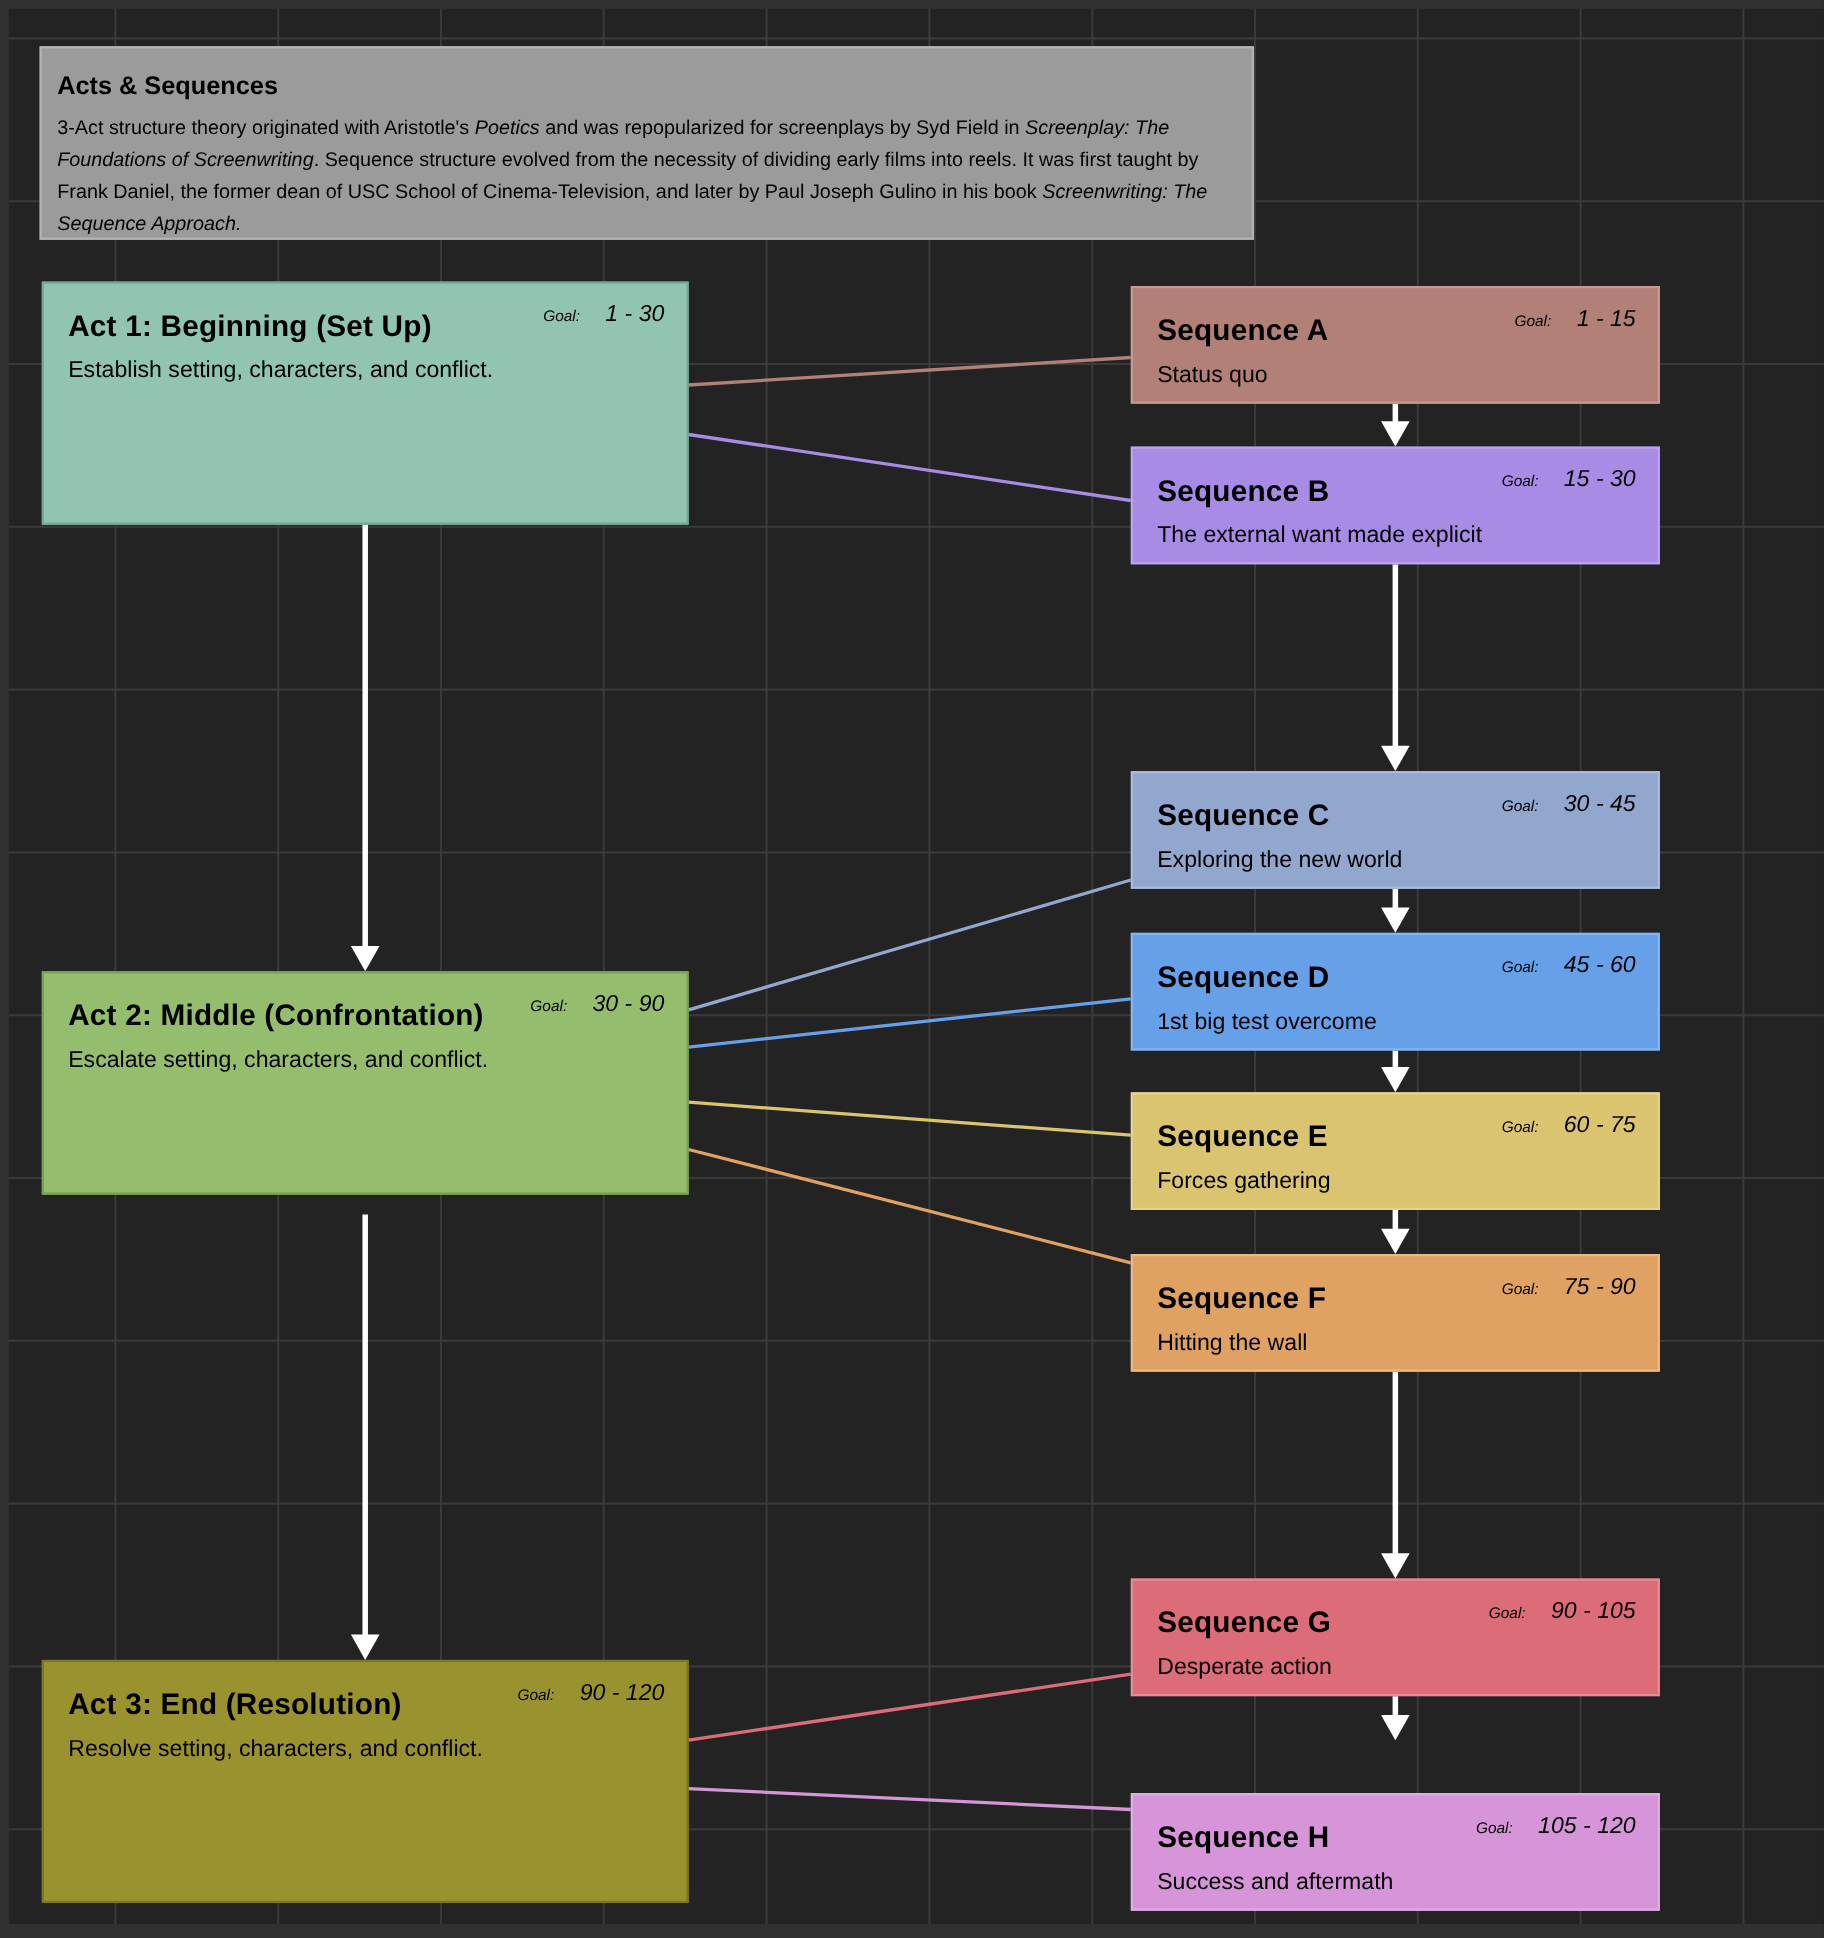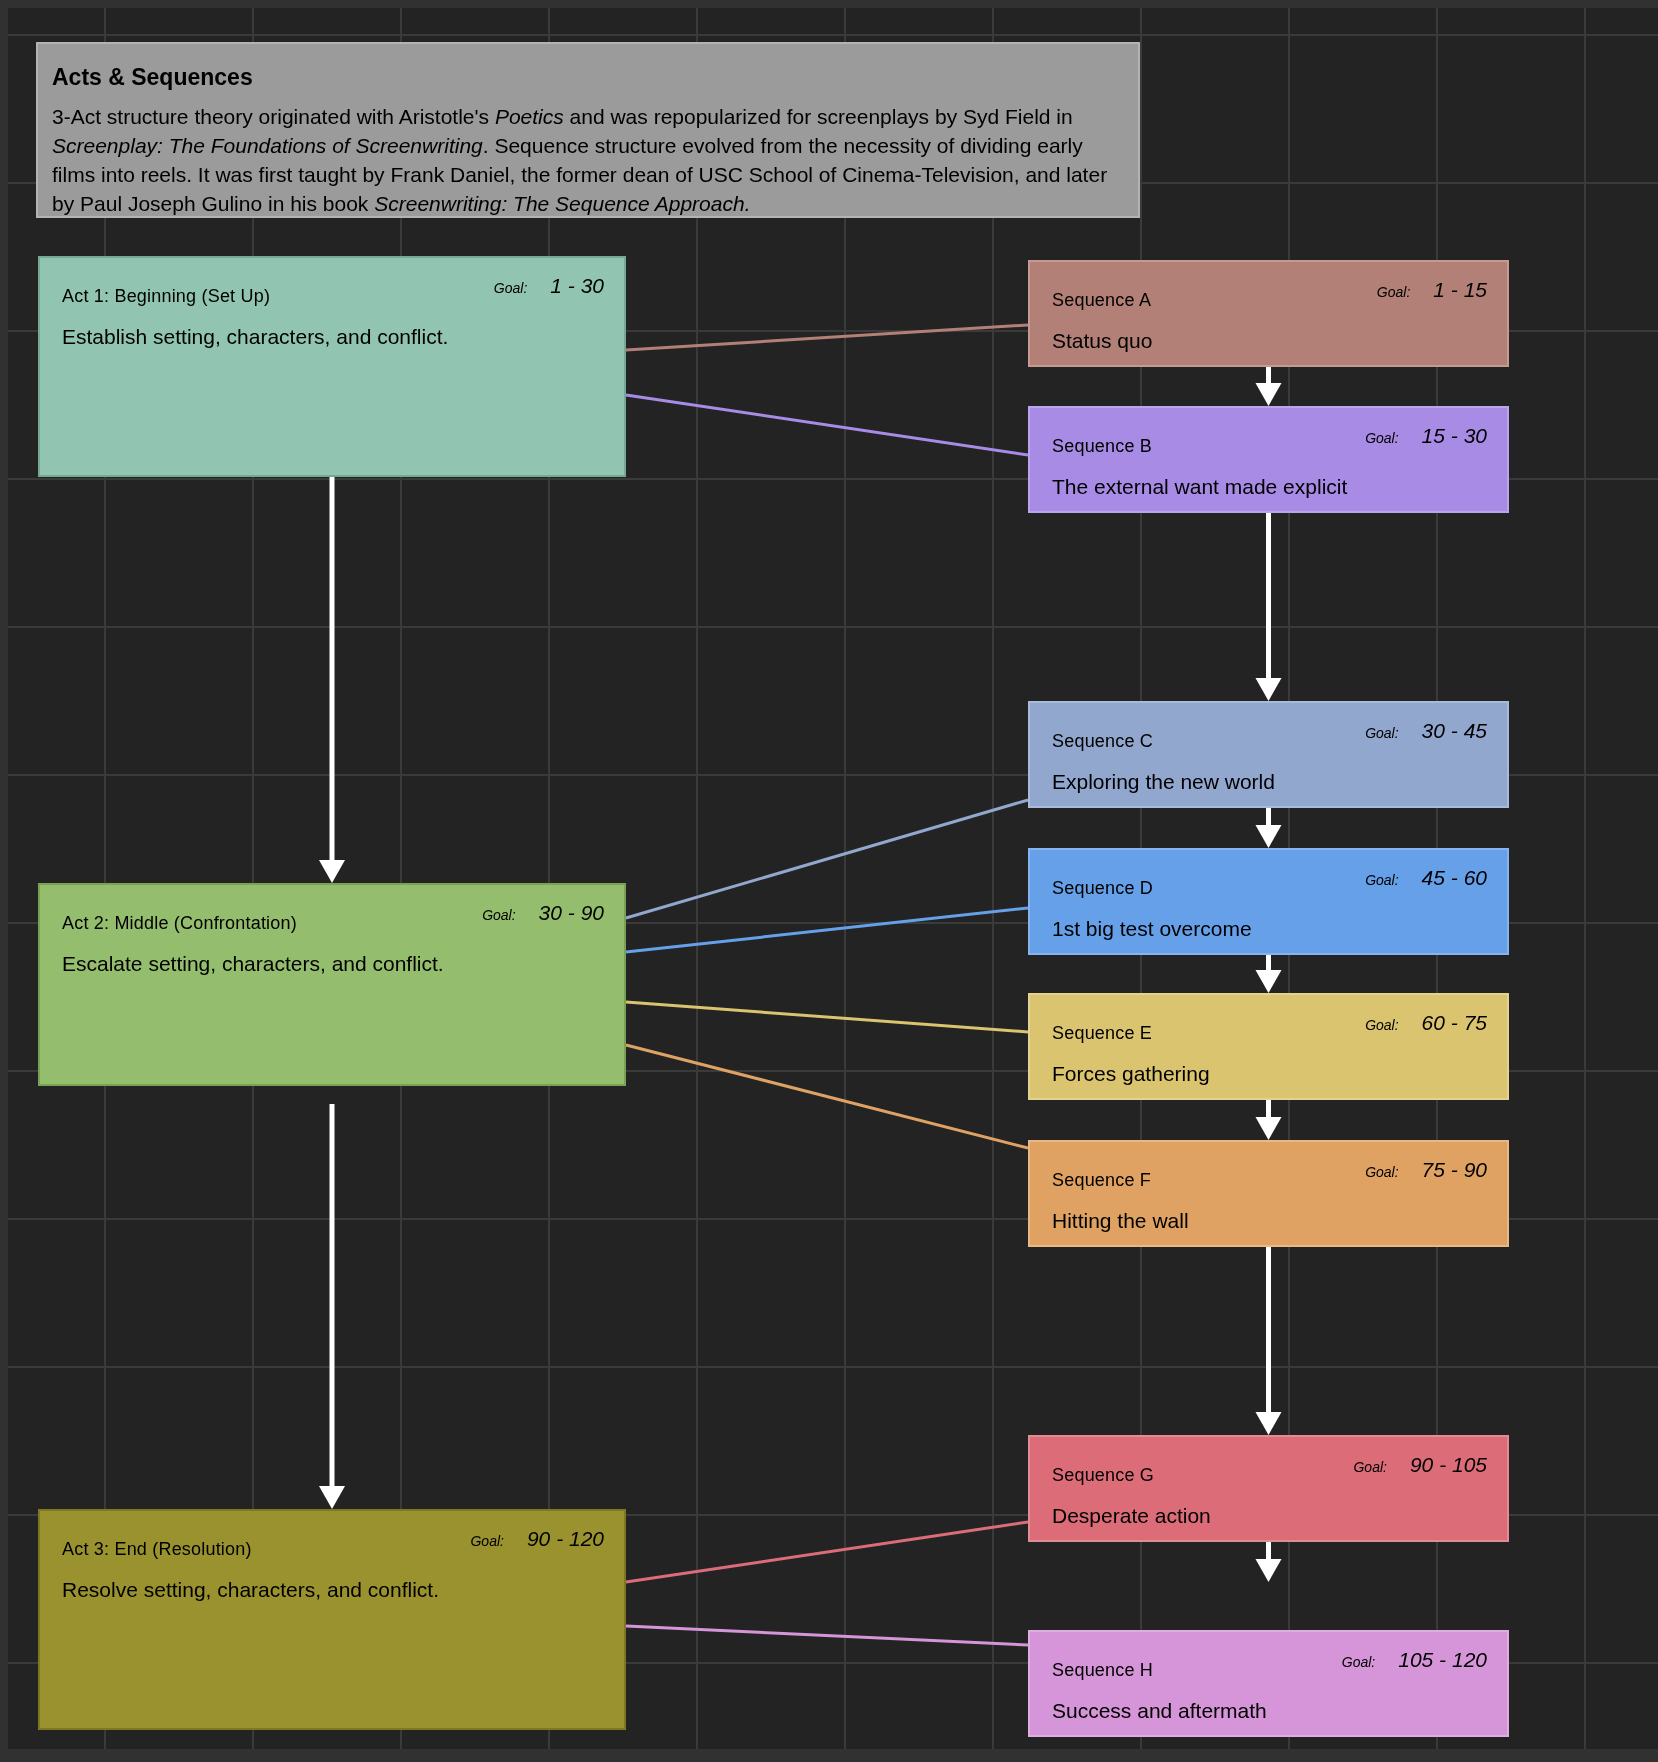--- a/index.html
+++ b/index.html
@@ -16,30 +16,30 @@
 
   .edge-strip{position:absolute;background:#313131;z-index:0;}
   .edge-left{left:0;top:0;width:8px;height:100%;}
   .edge-top{left:0;top:0;width:100%;height:8px;}
   .edge-bottom{left:0;bottom:0;width:100%;height:13px;}
 
   svg.wires{position:absolute;left:0;top:0;z-index:1;}
 
   .node{position:absolute;z-index:2;border:2px solid #000;box-sizing:border-box;
         padding:24px 22px 0 22px;}
-  .node-title{font-weight:400;font-size:18px;line-height:28px;letter-spacing:.2px;}
+  .node-title{font-weight:700;font-size:27px;line-height:28px;letter-spacing:.2px;}
   .node-desc{font-size:21px;line-height:26px;margin-top:14px;}
   .node-goal{position:absolute;top:16px;right:20px;display:flex;align-items:baseline;gap:23px;font-style:italic;}
   .goal-label{font-size:14px;}
   .goal-value{font-size:21px;}
 
   .info-note{position:absolute;z-index:2;border:2px solid #b3b3b3;box-sizing:border-box;
              padding:19px 24px 0 14px;}
   .info-title{font-weight:700;font-size:23px;line-height:28px;}
-  .info-paragraph{font-size:21px;line-height:29px;margin-top:11px;}
+  .info-paragraph{font-size:18px;line-height:29px;margin-top:11px;}
   .info-paragraph em{font-style:italic;}
 </style>
 </head>
 <body>
 
 <div class="canvas" id="canvas">
   <div class="edge-strip edge-left"></div>
   <div class="edge-strip edge-top"></div>
   <div class="edge-strip edge-bottom"></div>
 

